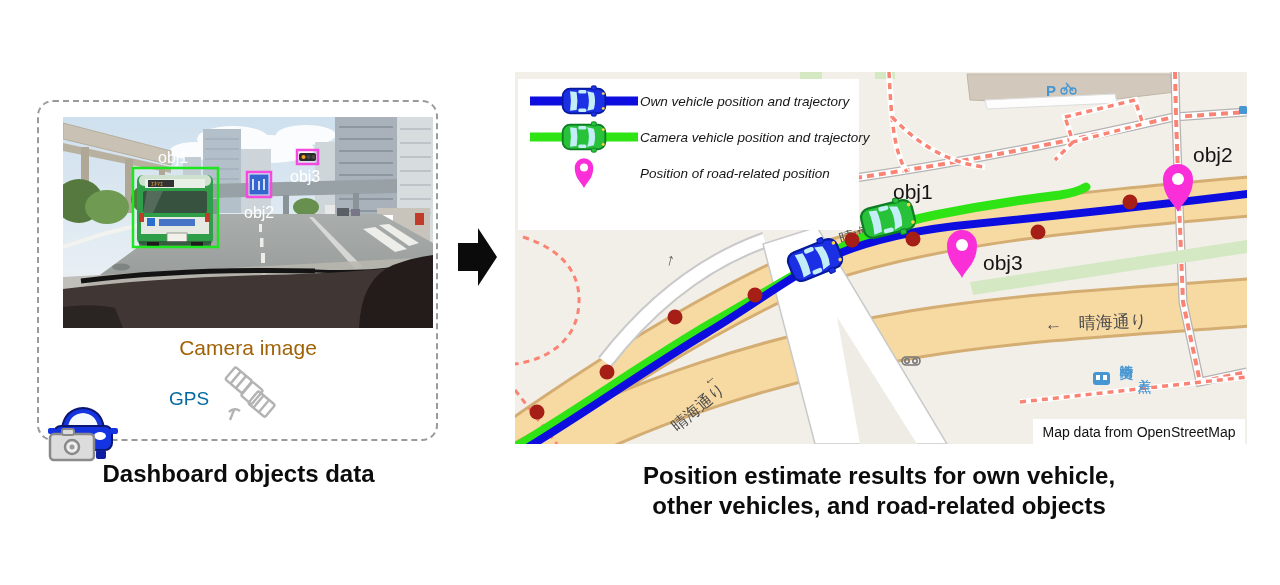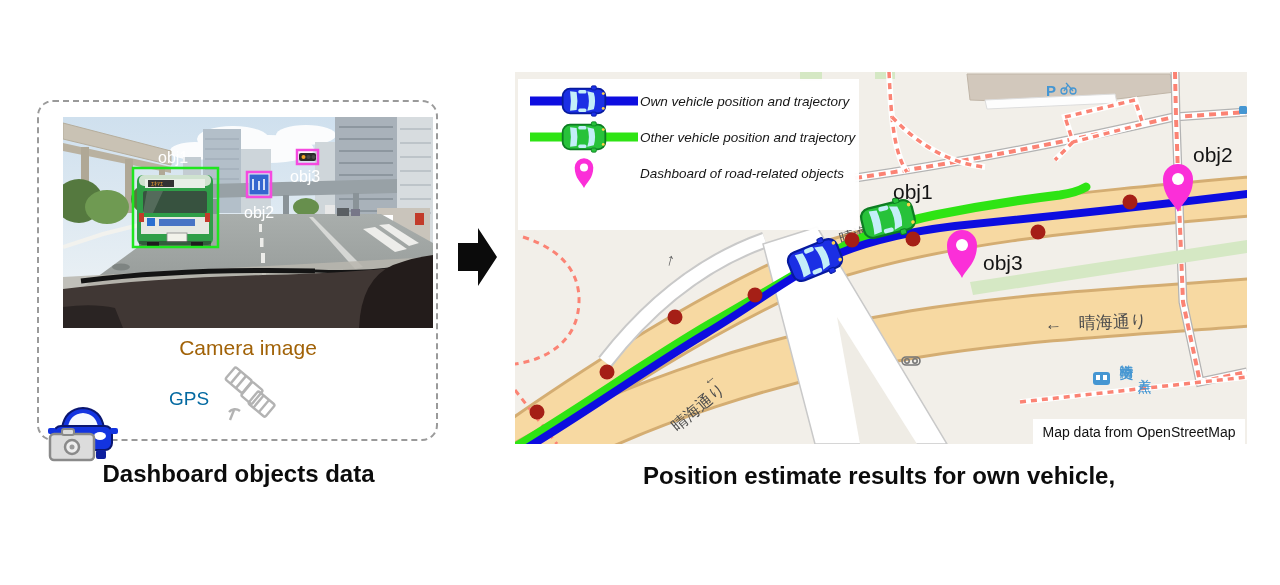--- a/index.html
+++ b/index.html
@@ -380,32 +380,33 @@
     </span>
     <span class="lg-tx">Own vehicle position and trajectory</span>
   </div>
   <div class="lg-row">
     <span class="lg-ic">
       <svg width="108" height="34" viewBox="0 0 108 34">
         <line x1="0" y1="17" x2="108" y2="17" stroke="#2ee414" stroke-width="9"></line>
         <use href="#carTop" transform="translate(54,17) scale(0.82)" style="--body:#27c23a;--edge:#0c7d22;--win:#c3eef8"></use>
       </svg>
     </span>
-    <span class="lg-tx">Other vehicle position and trajectory</span>
+    <span class="lg-tx">Camera vehicle position and trajectory</span>
   </div>
   <div class="lg-row">
     <span class="lg-ic">
       <svg width="30" height="34" viewBox="0 0 30 34">
         <g transform="translate(15,32) scale(0.62)">
           <use href="#pinShape" fill="#fb2fd8"></use>
             <circle cx="0" cy="-33" r="6.5" fill="#ffffff"></circle>
         </g>
       </svg>
     </span>
-    <span class="lg-tx">Dashboard of road-related objects</span>
+    <span class="lg-tx">Position of road-related position</span>
   </div>
 </div>
 
 <div class="abs" id="attribution">Map data from OpenStreetMap</div>
 
 <div class="abs" id="right-caption">
   <div>Position estimate results for own vehicle,</div>
+  <div>other vehicles, and road-related objects</div>
 </div>
 
 </body></html>

